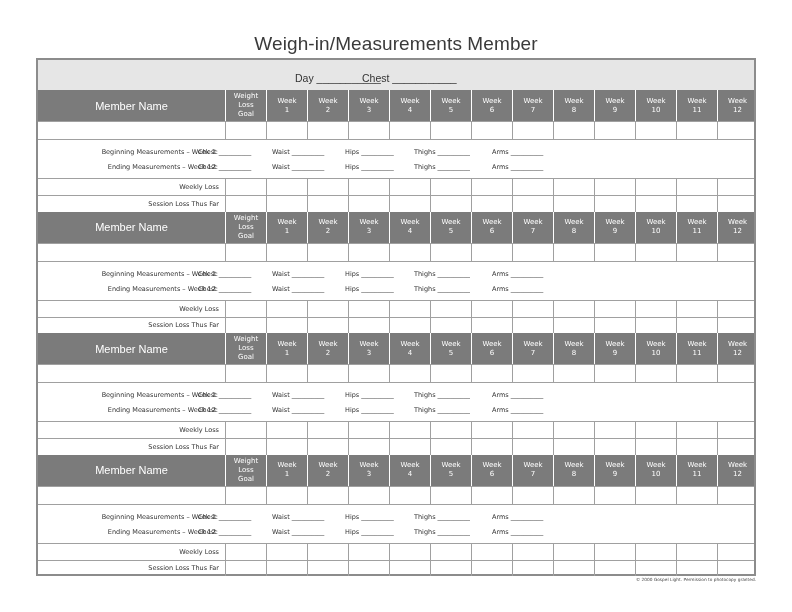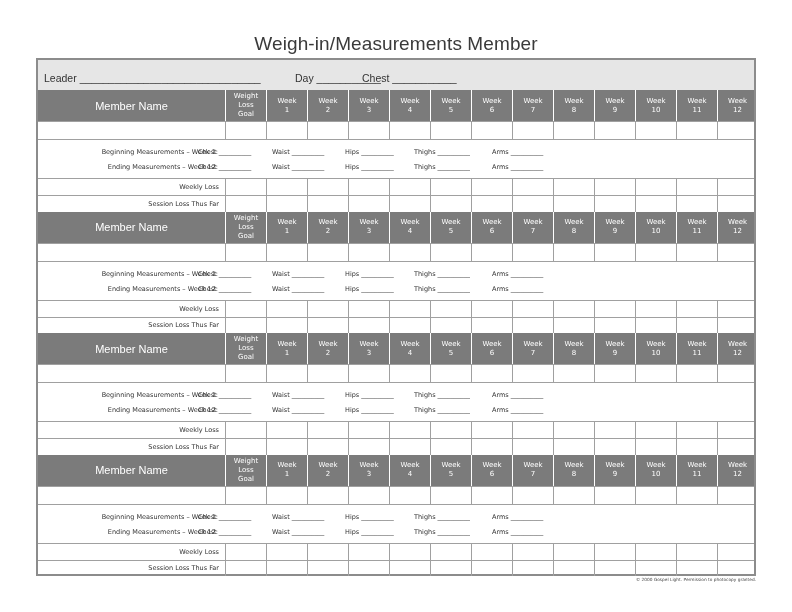--- a/index.html
+++ b/index.html
@@ -28,24 +28,20 @@
   .meas .fields { position: absolute; left: 160px; font-size: 6.5px; white-space: nowrap; }
   .copyright { position: absolute; right: 36px; top: 577px; font-size: 4.3px; color: #444; white-space: nowrap; }
 </style>
 </head>
 <body>
 
 <div class="title">Weigh-in/Measurements Member</div>
 
 <div class="sheet">
   <div class="leader-row">
-    <span style="left:6px">
-      <span style="position:static">Leader</span>
-      <span style="position:static">_______________________________</span>
-    </span>
     <span style="left:257px">
       <span style="position:static">Day</span>
       <span style="position:static">___________</span>
     </span>
     <span style="left:324px">
       <span style="position:static">Chest</span>
       <span style="position:static">___________</span>
     </span>
   </div>
   <div id="blocks">

